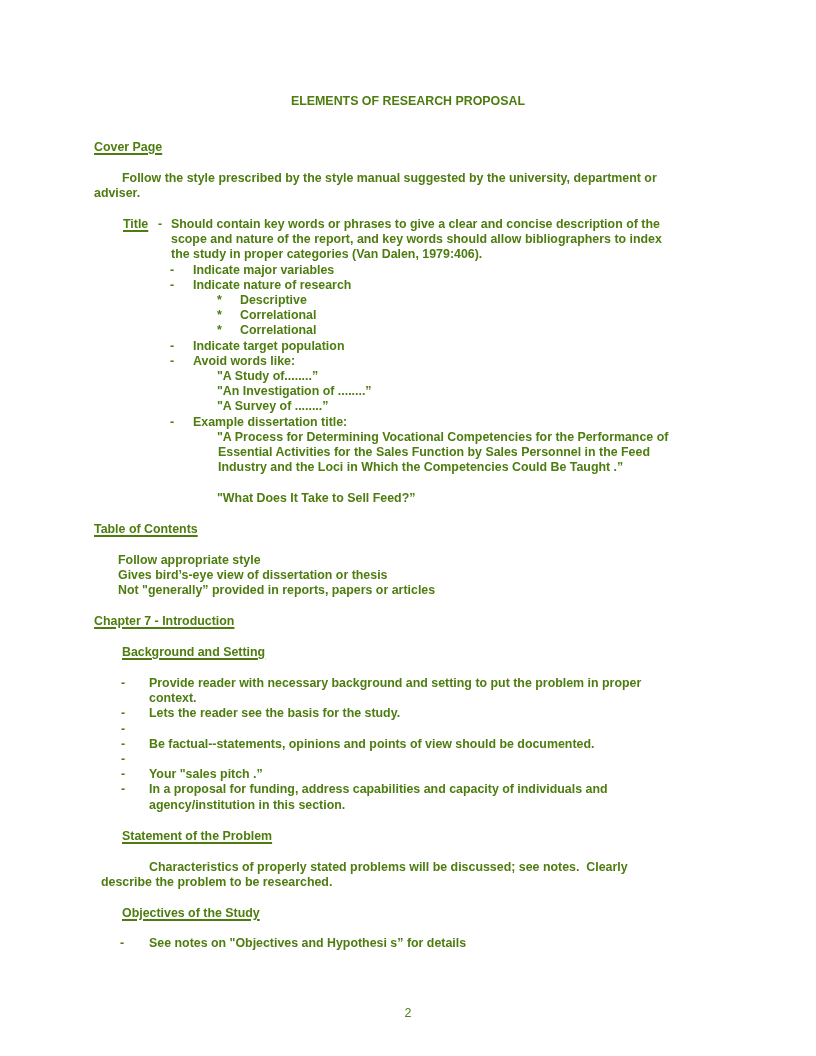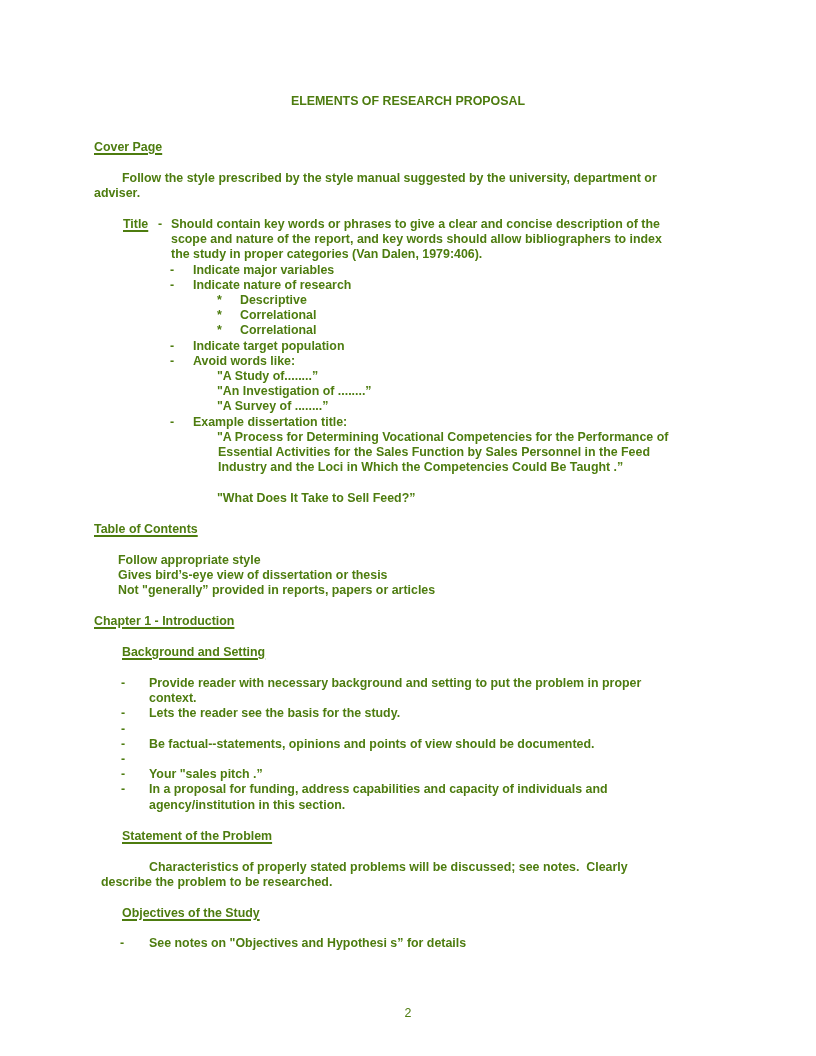--- a/index.html
+++ b/index.html
@@ -127,21 +127,21 @@
     <span class="t" style="left:118px">Follow appropriate style</span>
   </div>
   <div class="row" style="top:568.2px">
     <span class="t" style="left:118px">Gives bird’s-eye view of dissertation or thesis</span>
   </div>
   <div class="row" style="top:583.4px">
     <span class="t" style="left:118px">Not "generally” provided in reports, papers or articles</span>
   </div>
 
   <div class="row" style="top:614px">
-    <span class="t u" style="left:94px">Chapter 1 - Introduction</span>
+    <span class="t u" style="left:94px">Chapter 7 - Introduction</span>
   </div>
 
   <div class="row" style="top:645px">
     <span class="t u" style="left:122px">Background and Setting</span>
   </div>
   <div class="row" style="top:676px">
     <span class="m" style="left:121px">-</span>
     <span class="t" style="left:149px">Provide reader with necessary background and setting to put the problem in proper</span>
   </div>
   <div class="row" style="top:691.2px">

